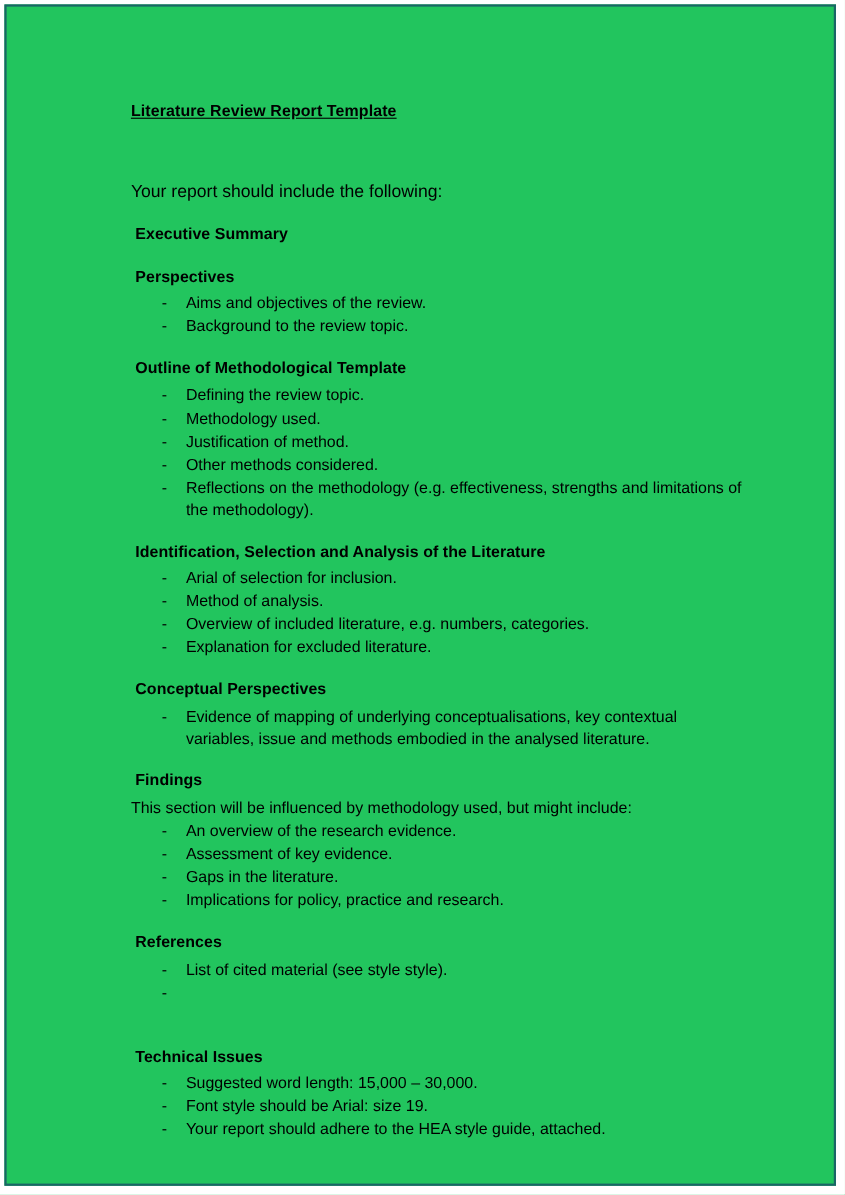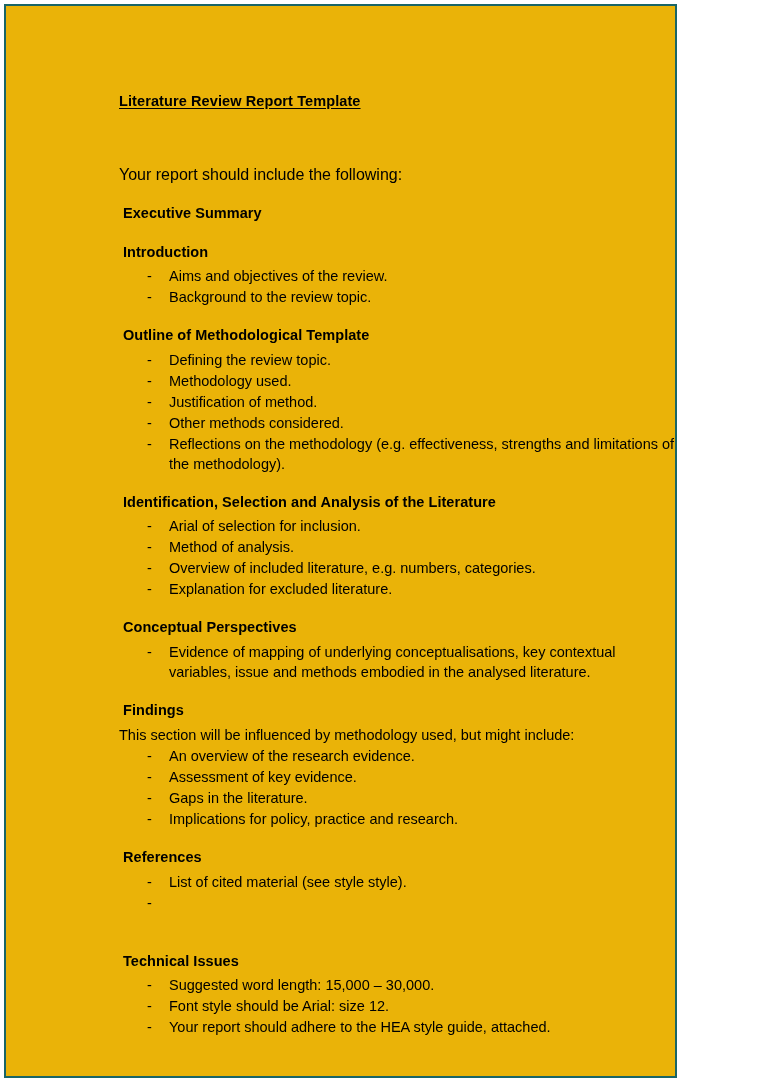--- a/index.html
+++ b/index.html
@@ -12,25 +12,25 @@
     height: 1086px;
     font-family: "Liberation Sans", sans-serif;
     color: #000000;
     -webkit-font-smoothing: antialiased;
   }
 
   .page-frame {
     position: absolute;
     left: 4px;
     top: 4px;
-    width: 673px;
+    width: 756px;
     height: 1074px;
     border: 2px solid #1a6566;
     box-sizing: border-box;
-    background: #eab308;
+    background: #22c55e;
   }
 
   .doc-body {
     position: absolute;
     left: 113px;
     top: 86px;
     width: 560px;
   }
 
   
@@ -103,21 +103,21 @@
     <div class="doc-title">Literature Review Report Template</div>
 
     <div class="intro-line">Your report should include the following:</div>
 
     <div class="gap-exec"></div>
 
     <div class="section-heading">Executive Summary</div>
 
     <div id="sections-container">
         <div class="section">
-          <div class="section-heading">Introduction</div>
+          <div class="section-heading">Perspectives</div>
           <ul class="bullets">
             <li class="bullet"><span class="dash">-</span><span>Aims and objectives of the review.</span></li>
             <li class="bullet"><span class="dash">-</span><span>Background to the review topic.</span></li>
           </ul>
         </div>
         <div class="section">
           <div class="section-heading">Outline of Methodological Template</div>
           <ul class="bullets">
             <li class="bullet"><span class="dash">-</span><span>Defining the review topic.</span></li>
             <li class="bullet"><span class="dash">-</span><span>Methodology used.</span></li>
@@ -159,19 +159,19 @@
           </ul>
         </div>
       </div>
 
     <div class="gap-tech"></div>
 
     <div class="section">
       <div class="section-heading underlined">Technical Issues</div>
       <ul class="bullets" id="technical-bullets">
           <li class="bullet"><span class="dash">-</span><span>Suggested word length: 15,000 – 30,000.</span></li>
-          <li class="bullet"><span class="dash">-</span><span>Font style should be Arial: size 12.</span></li>
+          <li class="bullet"><span class="dash">-</span><span>Font style should be Arial: size 19.</span></li>
           <li class="bullet"><span class="dash">-</span><span>Your report should adhere to the HEA style guide, attached.</span></li>
         </ul>
     </div>
 
   </div>
 </div>
 
 </body></html>

